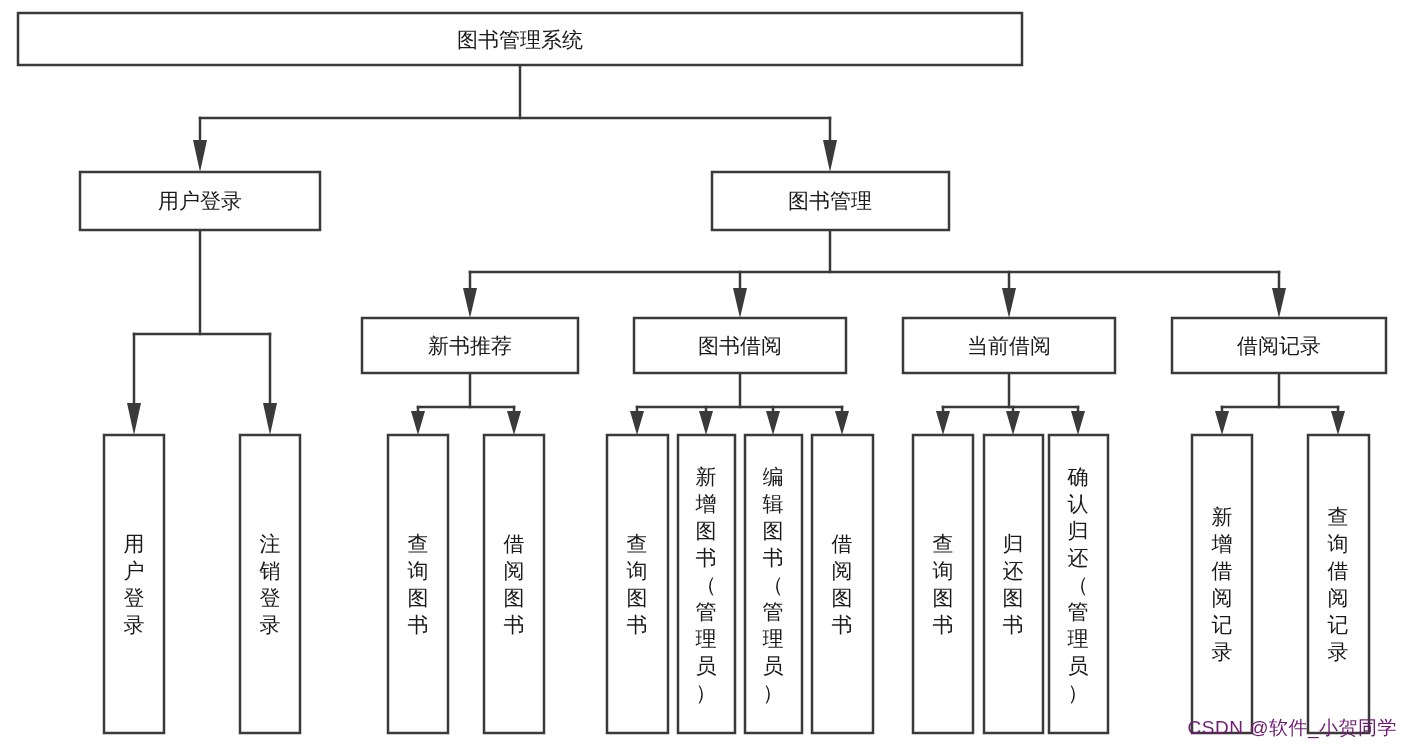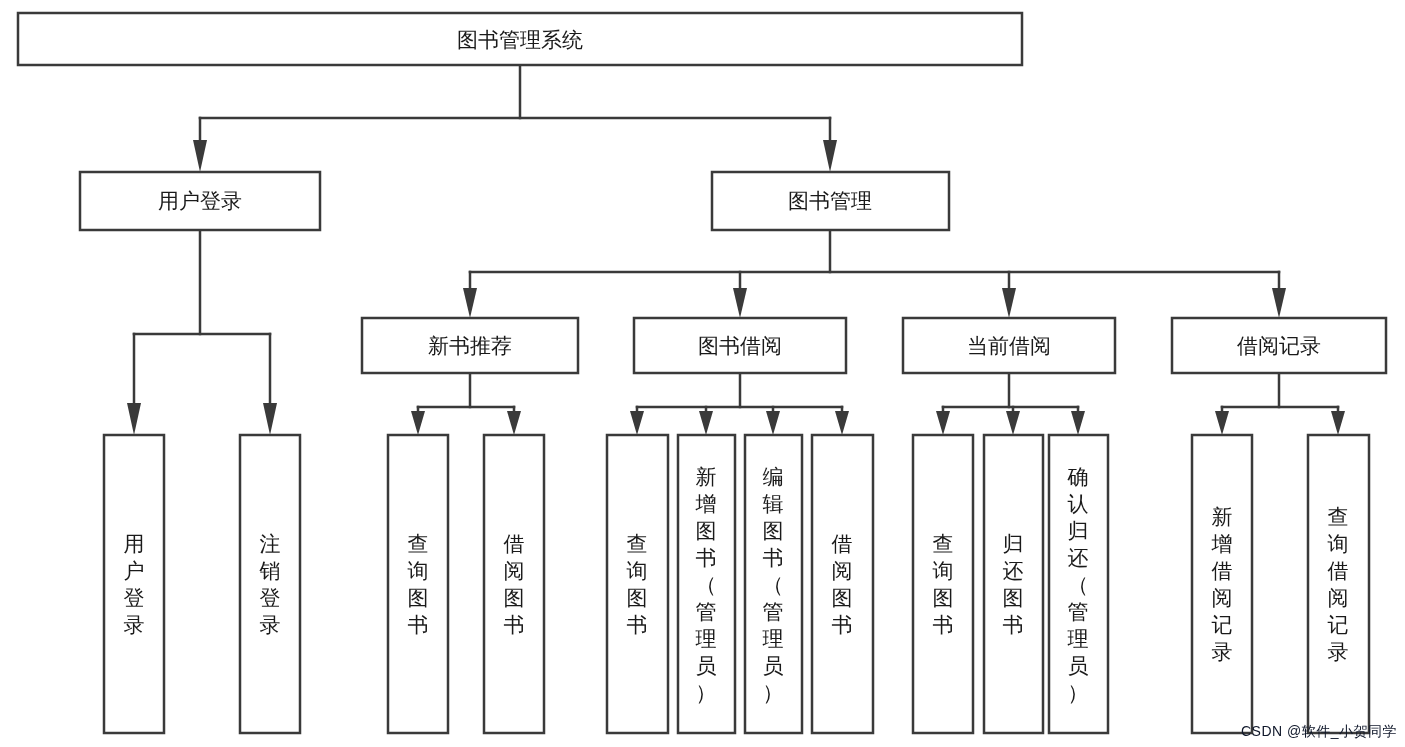--- a/index.html
+++ b/index.html
@@ -47,22 +47,22 @@
   }
   .arrow-head {
     fill: #3a3a3a;
     stroke: none;
   }
   .watermark {
     position: absolute;
     right: 8px;
     bottom: 6px;
     font-family: "Liberation Sans", "DejaVu Sans", sans-serif;
-    font-size: 14px;
-    color: #0f172a;
+    font-size: 19px;
+    color: #701a75;
     letter-spacing: 0.5px;
     white-space: nowrap;
     user-select: none;
   }
 </style>
 </head>
 <body>
 
 <svg id="canvas" viewBox="0 0 1405 747" xmlns="http://www.w3.org/2000/svg">
 

